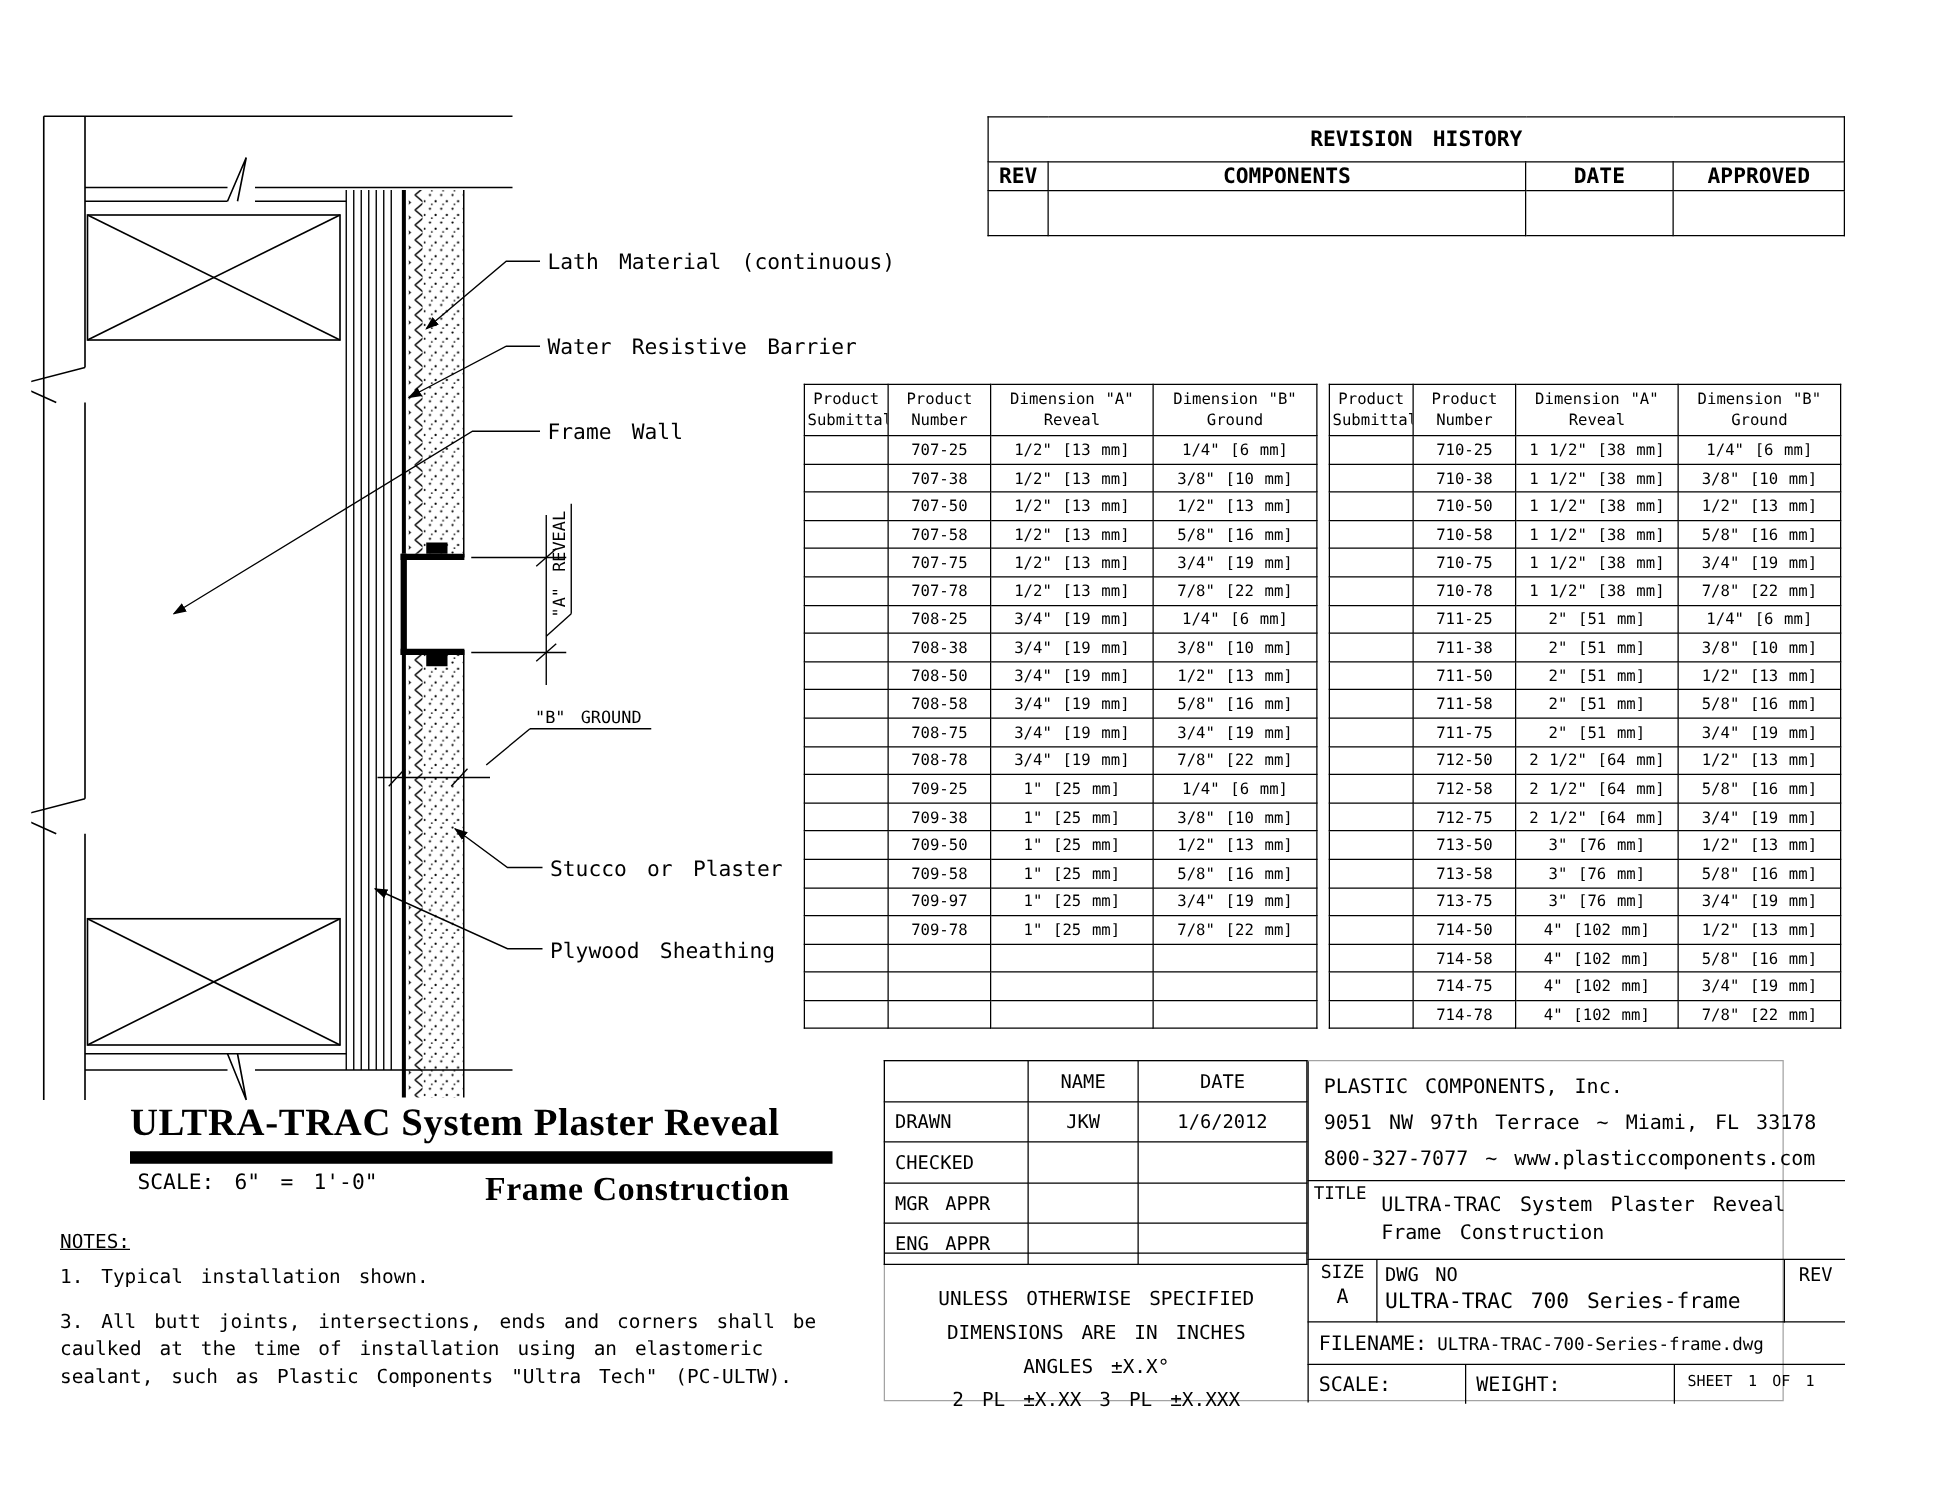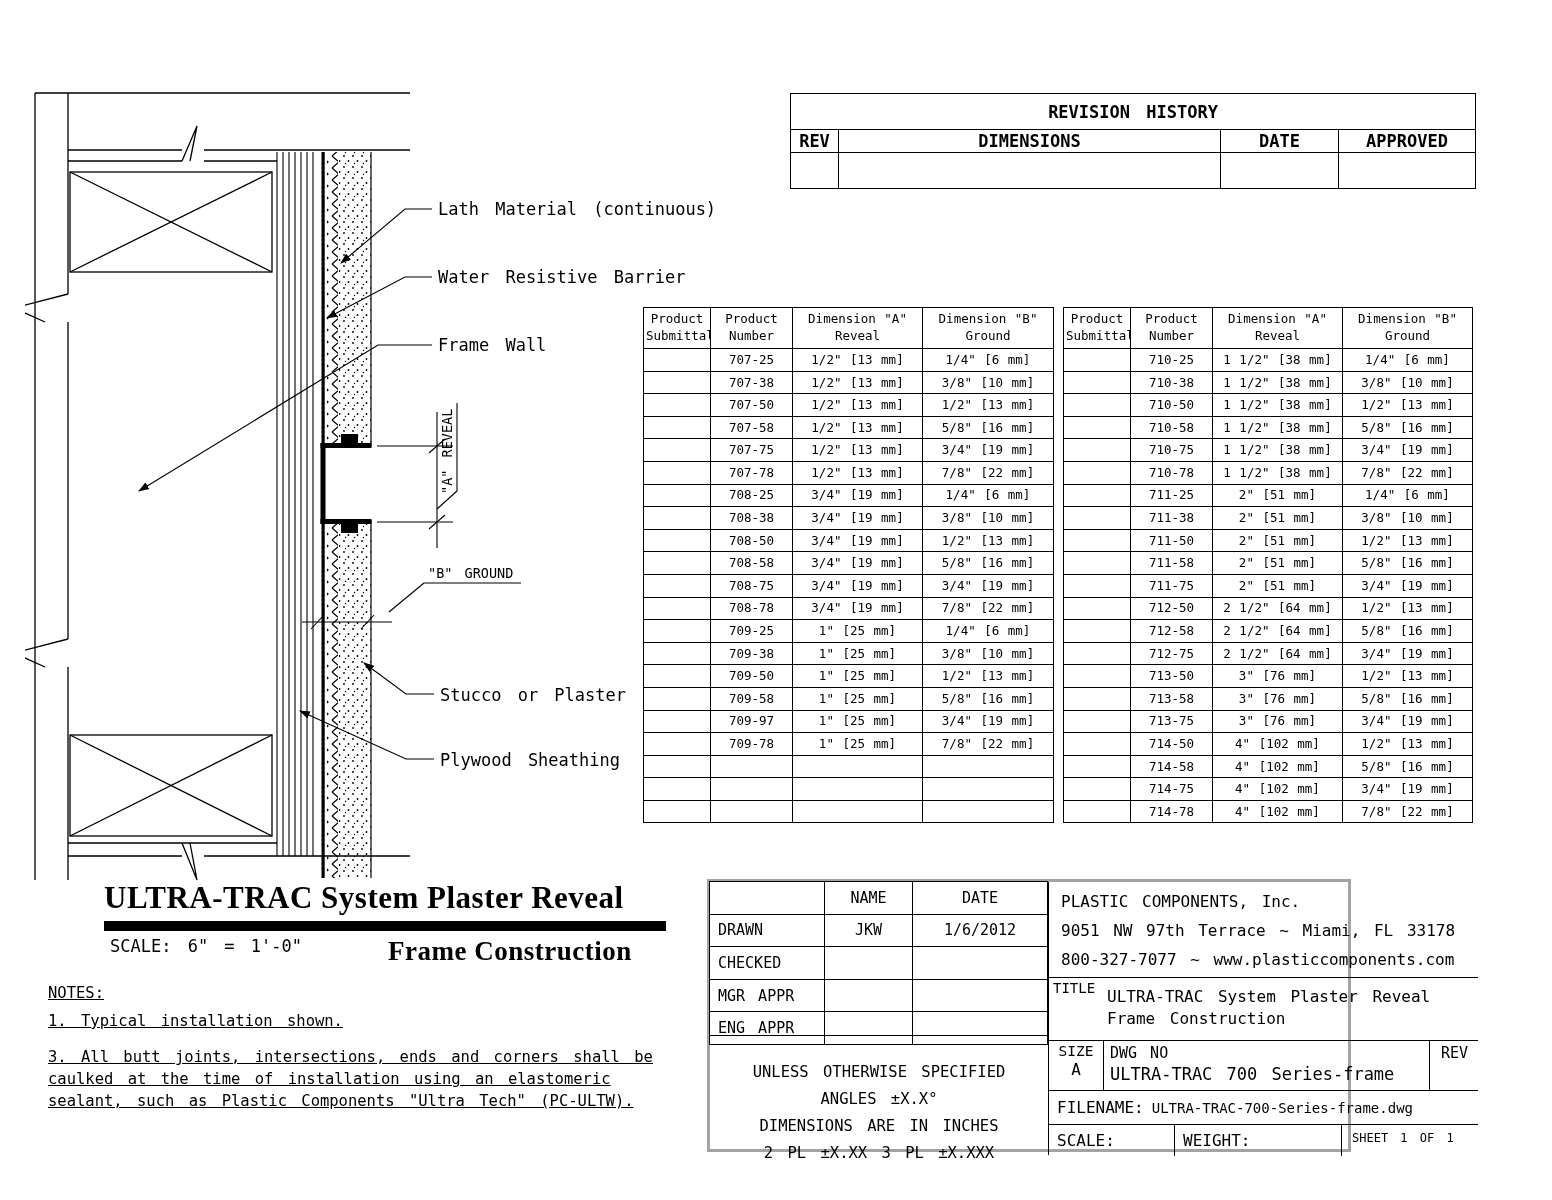--- a/index.html
+++ b/index.html
@@ -18,21 +18,21 @@
       text-align:center;padding:0 2px;height:21.6px;line-height:1.1;overflow:hidden;
       font-family:"DejaVu Sans Mono",monospace;word-spacing:1px;}
   .ptable th{white-space:pre-line;height:40px;line-height:1.35;}
   
   .rtable{width:685px;}
   .rtable th,.rtable td{border:1px solid #000;font-weight:bold;font-size:17px;
       text-align:center;font-family:"DejaVu Sans Mono",monospace;word-spacing:6px;}
   .rtable .ttl{height:33px;}
   .rtable .emp td{height:33px;}
   
-  #titleblock{left:707px;top:879px;width:644px;height:273px;border:3px solid #a3a3a3;box-sizing:border-box;}
+  #titleblock{left:707px;top:848px;width:720px;height:273px;border:1px solid #a3a3a3;box-sizing:border-box;}
   .atable{width:338px;}
   .atable td{border:1px solid #000;font-size:15px;text-align:center;height:29.6px;
       font-family:"DejaVu Sans Mono",monospace;word-spacing:4px;}
   .atable td:first-child{text-align:left;padding-left:8px;}
   .tol{left:0;top:153px;width:338px;height:120px;border-top:1px solid #000;box-sizing:border-box;
       text-align:center;font-size:15.5px;line-height:1.75;padding-top:23px;word-spacing:5px;}
   .company{left:338px;top:0;width:430px;height:95px;border-left:1px solid #000;box-sizing:border-box;
       padding:6px 0 0 12px;font-size:16px;line-height:1.8;word-spacing:4px;}
   .titlecell{left:338px;top:95px;width:430px;height:63px;border-left:1px solid #000;border-top:1px solid #000;box-sizing:border-box;}
   .titlecell .lbl{position:absolute;left:4px;top:2px;font-size:14px;}
@@ -54,21 +54,21 @@
   .swrow .c1{position:absolute;left:0;top:0;width:125px;height:31px;box-sizing:border-box;padding:6px 0 0 8px;font-size:16px;}
   .swrow .c2{position:absolute;left:125px;top:0;width:135px;height:31px;border-left:1px solid #000;box-sizing:border-box;padding:6px 0 0 8px;font-size:16px;}
   .swrow .c3{position:absolute;left:260px;top:0;width:170px;height:31px;border-left:1px solid #000;box-sizing:border-box;padding:6px 0 0 10px;font-size:12px;word-spacing:5px;margin-left:32px;}
   
   .maintitle{left:104px;top:880px;font-family:"Liberation Serif","DejaVu Serif",serif;font-weight:bold;font-size:31px;letter-spacing:0.5px;}
   .titlebar{left:104px;top:921px;width:562px;height:10px;background:#000;}
   .scalenote{left:110px;top:936px;font-size:17px;word-spacing:6px;}
   .subtitle{left:388px;top:936px;font-family:"Liberation Serif","DejaVu Serif",serif;font-weight:bold;font-size:27px;letter-spacing:0.5px;}
   .notes{left:48px;top:982px;width:650px;font-size:15.5px;word-spacing:5px;line-height:1.42;}
   .notes .nh{text-decoration:underline;margin-bottom:6px;}
-  .notes p{margin:0 0 9px 0;text-decoration:underline;}
+  .notes p{margin:0 0 9px 0;}
   .notes p.n3{margin-top:14px;}
 </style>
 </head>
 <body>
 
 <div id="page">
 
   <svg class="abs" style="left:25px;top:85px;" width="705" height="800" viewBox="25 85 705 800">
     <defs>
       <pattern id="stip" width="9" height="11" patternUnits="userSpaceOnUse">
@@ -188,21 +188,21 @@
         <col style="width:382px">
         <col style="width:118px">
         <col style="width:137px">
       </colgroup>
     <tbody>
       <tr>
           <td class="ttl" colspan="4">REVISION HISTORY</td>
         </tr>
       <tr class="hdr">
           <th>REV</th>
-          <th>DIMENSIONS</th>
+          <th>COMPONENTS</th>
           <th>DATE</th>
           <th>APPROVED</th>
         </tr>
     </tbody>
     <tbody class="emp">
         <tr>
           <td></td>
           <td></td>
           <td></td>
           <td></td>
@@ -550,22 +550,22 @@
           <tr>
             <td>ENG APPR</td>
             <td></td>
             <td></td>
           </tr>
         </tbody>
     </table>
 
     <div class="abs tol cad">
       <div>UNLESS OTHERWISE SPECIFIED</div>
+      <div>DIMENSIONS ARE IN INCHES</div>
       <div>ANGLES ±X.X°</div>
-      <div>DIMENSIONS ARE IN INCHES</div>
       <div>2 PL ±X.XX 3 PL ±X.XXX</div>
     </div>
 
     <div class="abs company cad">
       <div>PLASTIC COMPONENTS, Inc.</div>
       <div>9051 NW 97th Terrace ~ Miami, FL 33178</div>
       <div>800-327-7077 ~ www.plasticcomponents.com</div>
     </div>
 
     <div class="abs titlecell">

